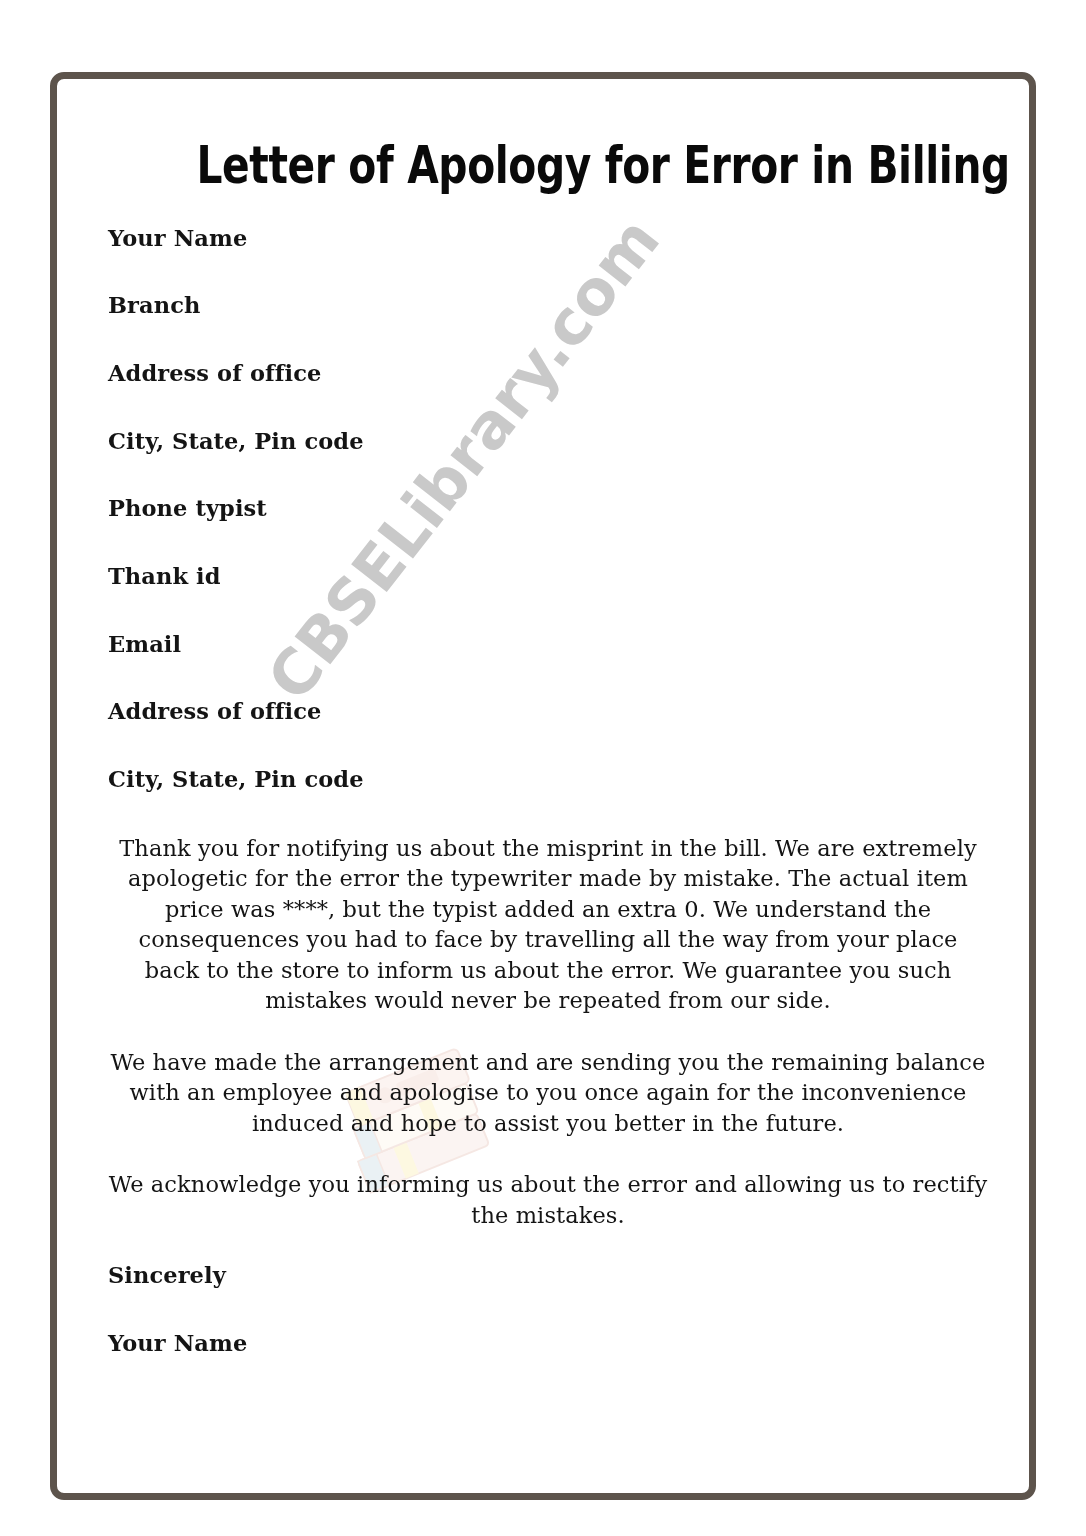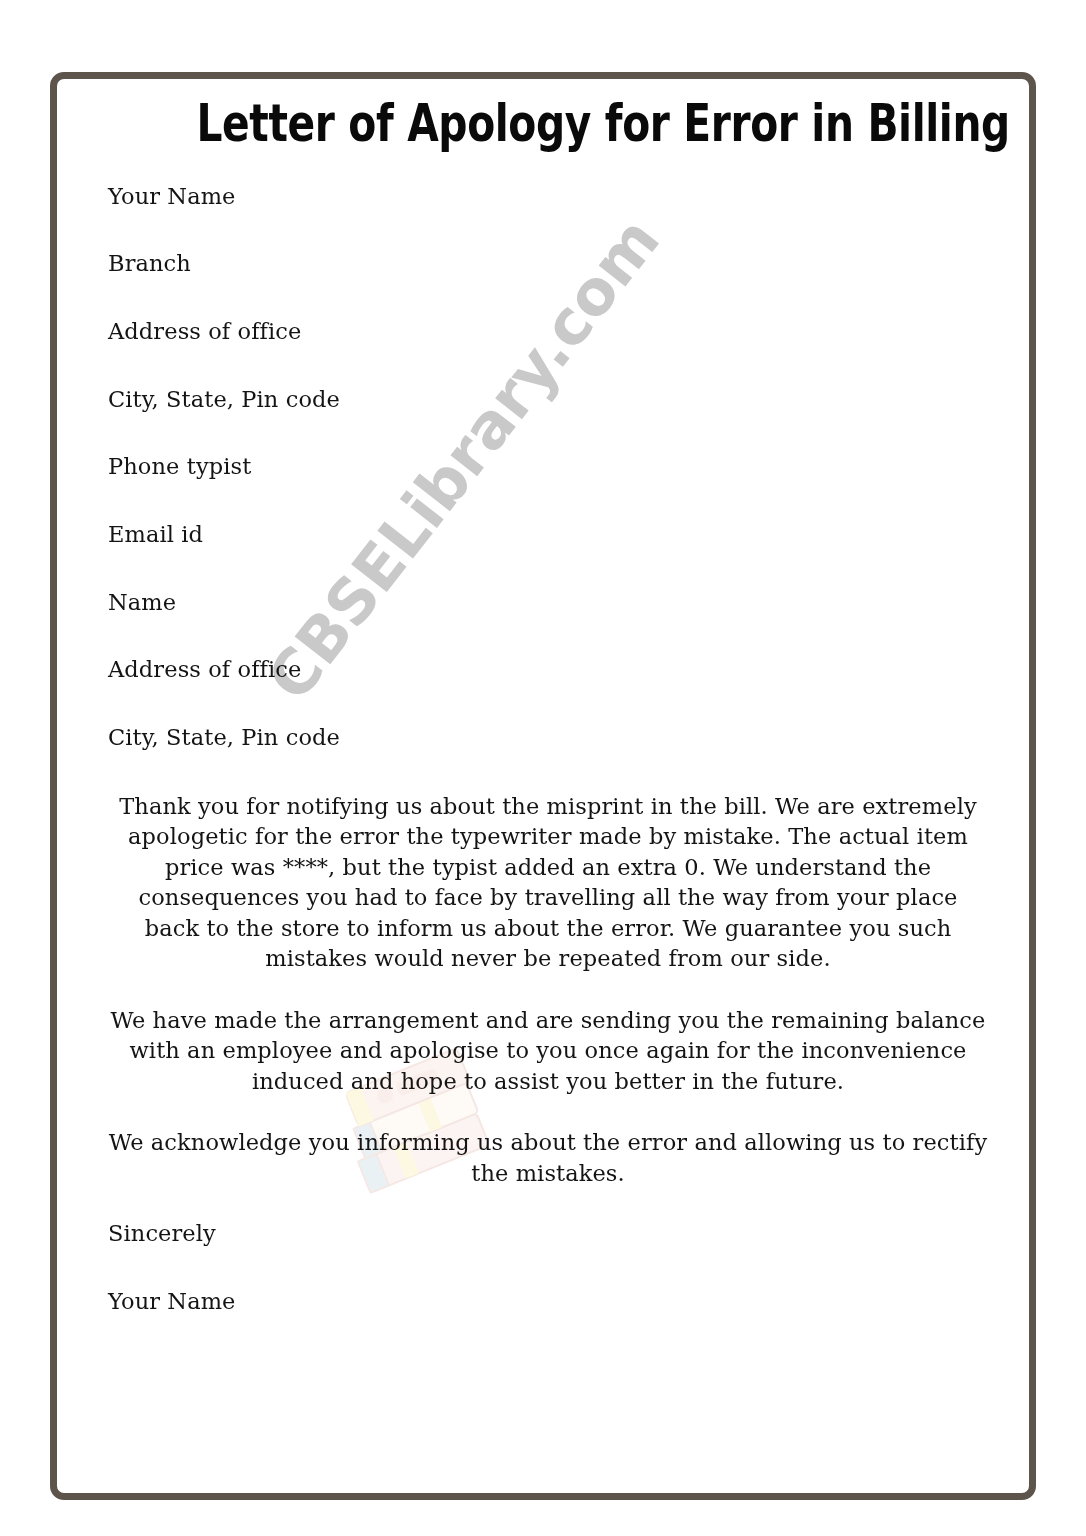--- a/index.html
+++ b/index.html
@@ -59,20 +59,21 @@
     height: 165px;
     opacity: 0.42;
     transform: rotate(-10deg);
   }
 
   
   .letter-body {
     position: relative;
     z-index: 2;
     padding: 16px 36px 0 51px;
+    margin-top: 42px;
   }
 
   .letter-title {
     margin: 0;
     padding: 0 0 6px 0;
     text-align: center;
     font-family: "DejaVu Sans", "Liberation Sans", sans-serif;
     font-weight: 700;
     font-size: 51px;
     line-height: 1.15;
@@ -84,20 +85,21 @@
   }
 
   .address-block { margin-top: 22px; }
 
   .field-line {
     font-size: 22.5px;
     line-height: 1.32;
     color: #141414;
     margin: 0 0 38px 0;
     letter-spacing: 0.1px;
+    font-weight: bold;
   }
 
   .para {
     font-size: 22.5px;
     line-height: 30.5px;
     color: #141414;
     margin: 0 0 31px 0;
     text-align: center;
     letter-spacing: 0.1px;
     max-width: 880px;
@@ -135,25 +137,25 @@
   <div class="letter-body">
 
     <h1 class="letter-title">Letter of Apology for Error in Billing</h1>
 
     <div class="address-block">
       <p class="field-line">Your Name</p>
       <p class="field-line">Branch</p>
       <p class="field-line">Address of office</p>
       <p class="field-line">City, State, Pin code</p>
       <p class="field-line">Phone typist</p>
-      <p class="field-line">Email id</p>
+      <p class="field-line">Thank id</p>
     </div>
 
     <div class="address-block" style="margin-top:0">
-      <p class="field-line">Name</p>
+      <p class="field-line">Email</p>
       <p class="field-line">Address of office</p>
       <p class="field-line">City, State, Pin code</p>
     </div>
 
 
     <p class="para">Thank you for notifying us about the misprint in the bill. We are extremely apologetic for the error the typewriter made by mistake. The actual item price was ****, but the typist added an extra 0. We understand the consequences you had to face by travelling all the way from your place back to the store to inform us about the error. We guarantee you such mistakes would never be repeated from our side.</p>
     <p class="para">We have made the arrangement and are sending you the remaining balance with an employee and apologise to you once again for the inconvenience induced and hope to assist you better in the future.</p>
     <p class="para">We acknowledge you informing us about the error and allowing us to rectify the mistakes.</p>
 
     <div class="sign-off">

